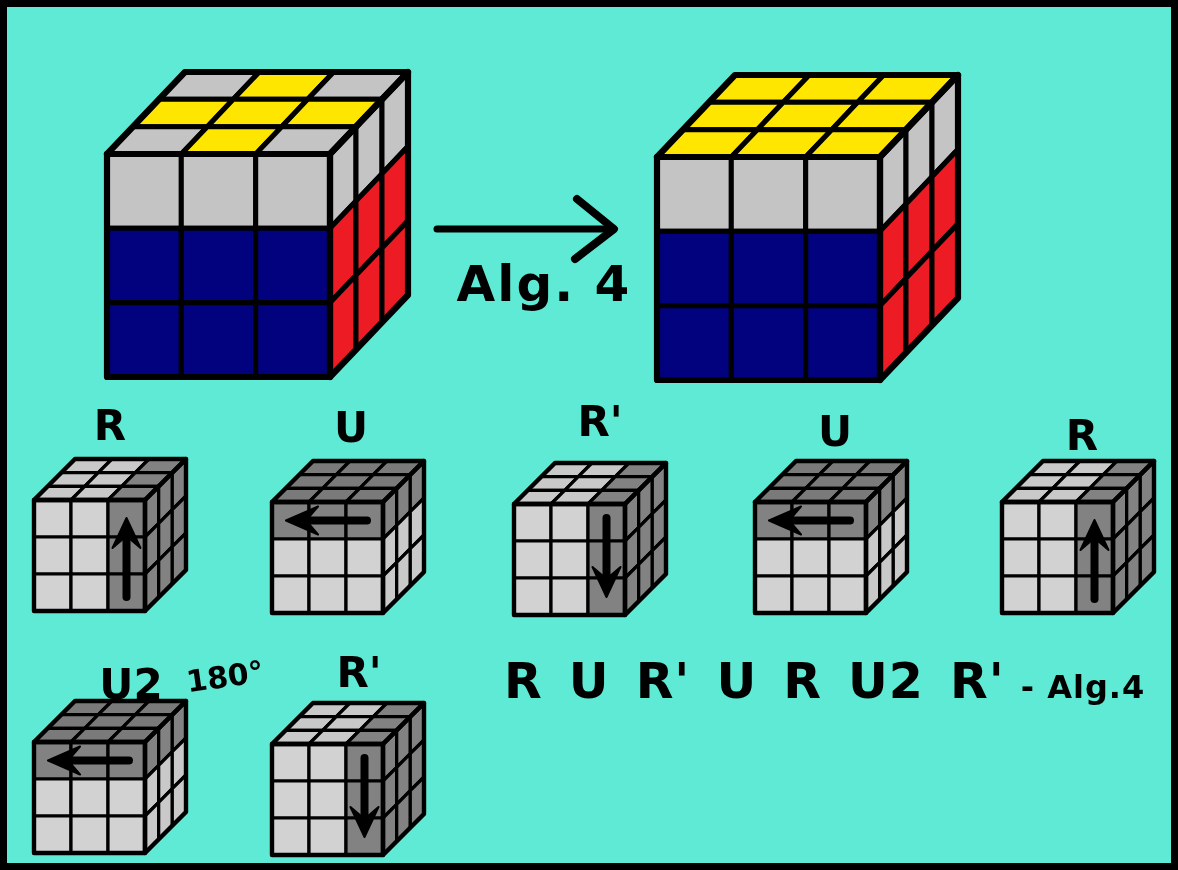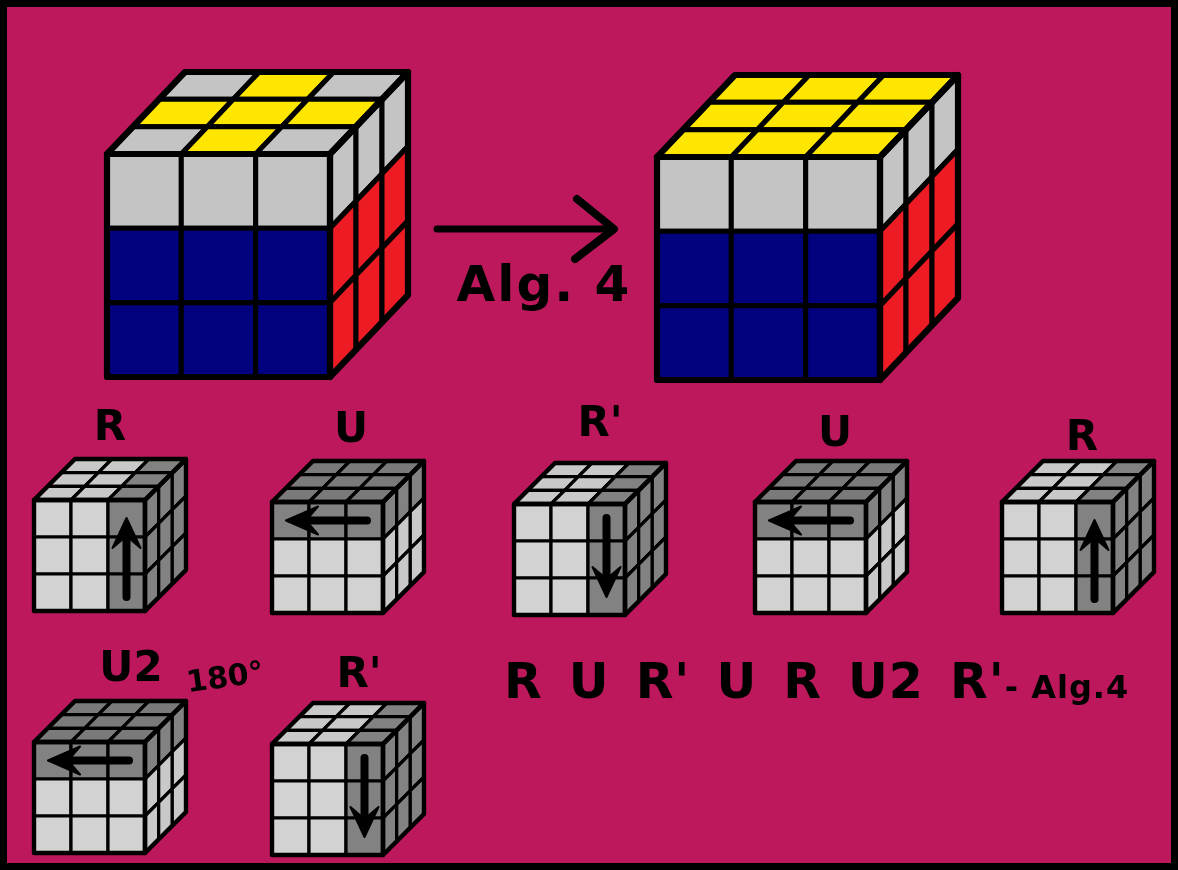--- a/index.html
+++ b/index.html
@@ -1,42 +1,42 @@
 <!DOCTYPE html>
 <html><head>
 <meta charset="utf-8">
 <style>
   html,body{margin:0;padding:0;background:#ffffff;}
   .canvas{
     position:relative;
     width:1178px;height:870px;
     box-sizing:border-box;
     border:7px solid #000;
-    background:#be185d;
+    background:#5eead4;
     overflow:hidden;
     font-family:"DejaVu Sans",sans-serif;
   }
   svg{position:absolute;left:0;top:0;}
   .hand{
     position:absolute;
     transform:translateX(-50%);
     font-weight:bold;
     color:#000;
     white-space:nowrap;
     line-height:1;
   }
   .label-move{font-size:42px;}
   .label-alg{font-size:50px;letter-spacing:2px;}
   .note-deg{font-size:30px;transform:translateX(-50%) rotate(-8deg);}
   .algline{
     position:absolute;left:497px;top:650px;
     font-weight:bold;color:#000;white-space:nowrap;line-height:1;
   }
   .algline .seq{font-size:49px;letter-spacing:1px;word-spacing:8px;}
-  .algline .suffix{font-size:32px;letter-spacing:1px;}
+  .algline .suffix{font-size:32px;margin-left:16px;letter-spacing:1px;}
 </style>
 </head>
 <body>
 
 <div class="canvas">
 
   <svg id="scene" width="1178" height="870" viewBox="0 0 1178 870">
       <g>
         <polygon points="152.0,92.3 226.3,92.3 252.3,65.0 178.0,65.0" fill="#C4C4C4" stroke="#000000" stroke-width="5" stroke-linejoin="round"></polygon>
         <polygon points="226.3,92.3 300.7,92.3 326.7,65.0 252.3,65.0" fill="#FFE600" stroke="#000000" stroke-width="5" stroke-linejoin="round"></polygon>
@@ -345,21 +345,21 @@
       </g>
     </svg>
 
   <div class="hand label-alg" style="left:537px;top:252px">Alg. 4</div>
 
   <div class="hand label-move" style="left:103px;top:398px">R</div>
   <div class="hand label-move" style="left:344px;top:400px">U</div>
   <div class="hand label-move" style="left:593px;top:394px">R'</div>
   <div class="hand label-move" style="left:828px;top:404px">U</div>
   <div class="hand label-move" style="left:1075px;top:408px">R</div>
-  <div class="hand label-move" style="left:124px;top:639px">U2</div>
+  <div class="hand label-move" style="left:124px;top:657px">U2</div>
   <div class="hand note-deg" style="left:218px;top:655px">180°</div>
   <div class="hand label-move" style="left:352px;top:645px">R'</div>
 
   <div class="algline">
     <span class="seq">R U R' U R U2 R'</span><span class="suffix">- Alg.4</span>
   </div>
 
 </div>
 
 </body></html>

